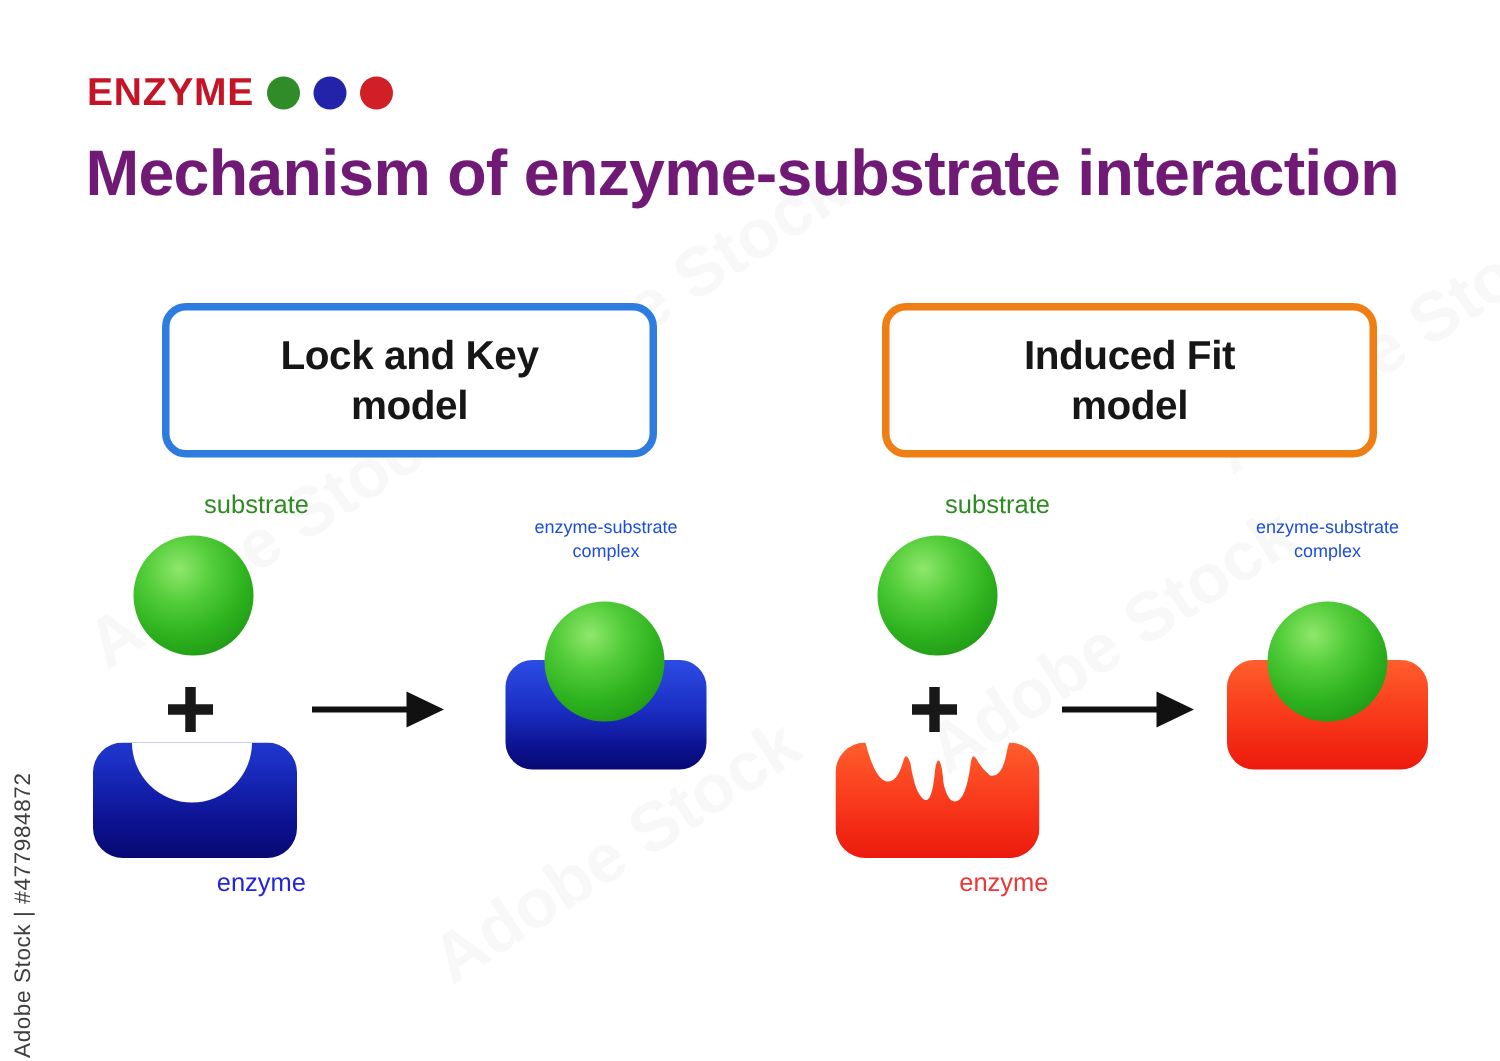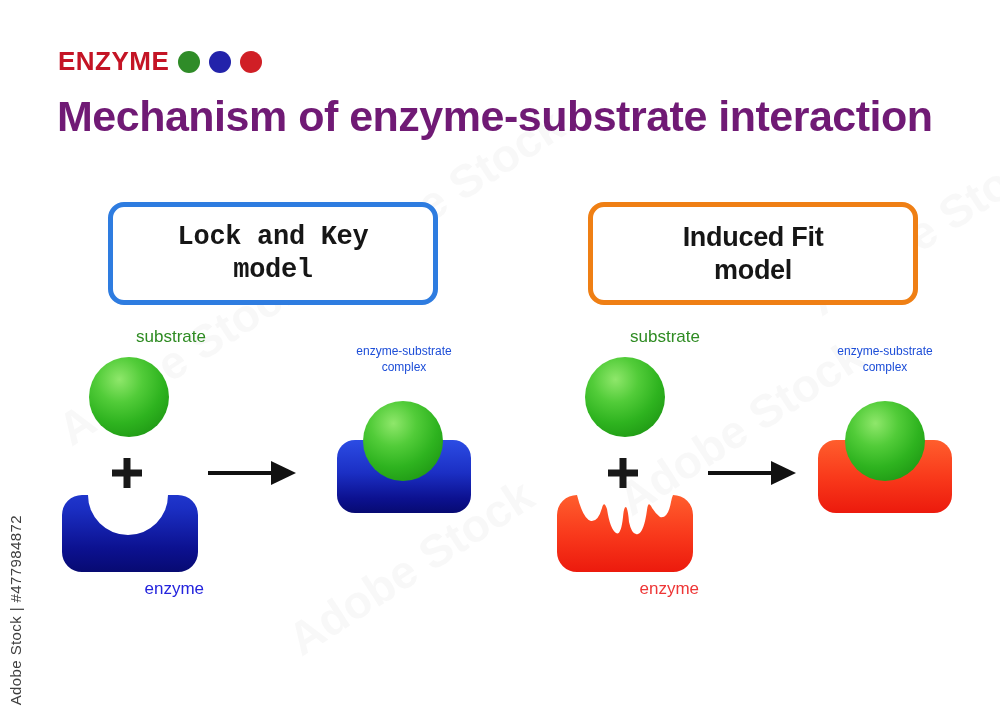--- a/index.html
+++ b/index.html
@@ -22,21 +22,21 @@
   .dot-blue{background:#2323aa;}
   .dot-red{background:#d01f26;}
 
   .title{position:absolute;left:57px;top:92px;margin:0;font-size:43px;font-weight:bold;
          color:#701a75;letter-spacing:-.5px;white-space:nowrap;}
 
   
   .model-box{position:absolute;top:202px;width:330px;height:103px;border-radius:16px;
              display:flex;flex-direction:column;align-items:center;justify-content:center;
              box-sizing:border-box;background:#fff;}
-  .model-box.lock{left:108px;border:5px solid #2e7ce0;font-family:Liberation Mono, monospace;}
+  .model-box.lock{left:108px;border:5px solid #2e7ce0;}
   .model-box.induced{left:588px;border:5px solid #ef7f14;}
   .model-box .line{font-size:27px;font-weight:bold;color:#161616;line-height:1.22;
                    letter-spacing:-.3px;}
 
   
   .small-label{position:absolute;font-size:17px;text-align:right;width:150px;}
   .substrate-label{color:#2e8b22;}
   .substrate-label.lock{left:56px;top:327px;}
   .substrate-label.induced{left:550px;top:327px;}
   .enzyme-label{font-size:17px;}

